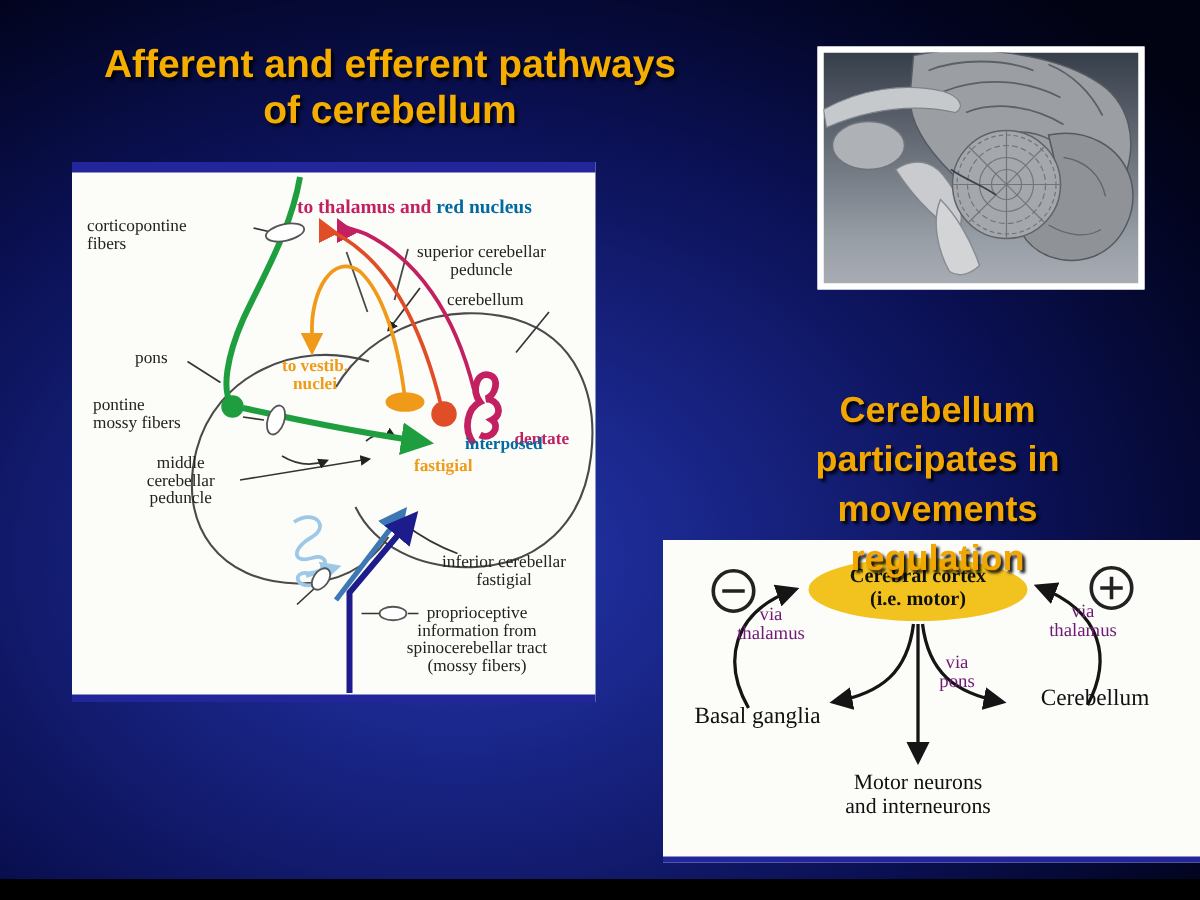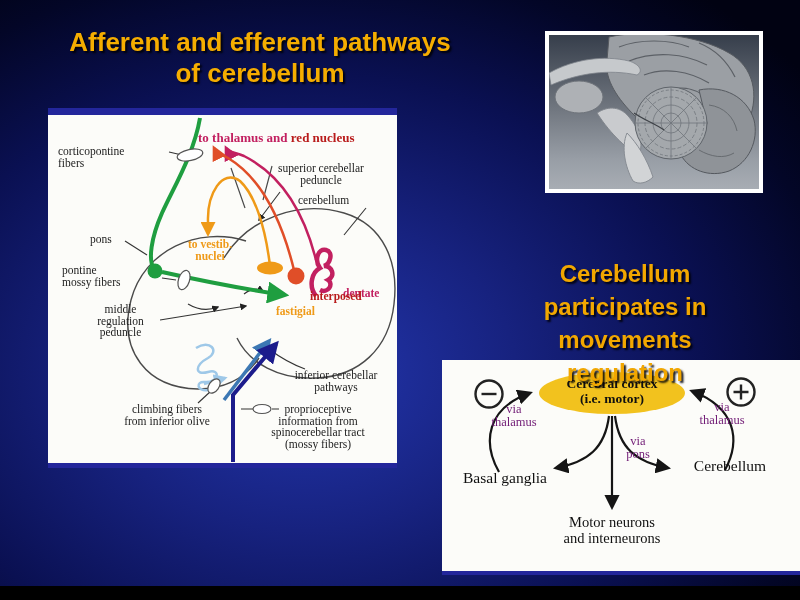--- a/index.html
+++ b/index.html
@@ -20,21 +20,21 @@
   
   .fig{position:absolute;background:#fcfcf9;z-index:1;}
   .fig svg{position:absolute;left:0;top:0;}
   .fig .strip{position:absolute;left:0;width:100%;background:#23269b;}
   .fig-left{left:48px;top:108px;width:349px;height:360px;}
   .fig-right{left:442px;top:360px;width:352px;height:215px;padding-left:41px;}
   .pl{position:absolute;font-family:"Liberation Serif",serif;font-size:11.5px;
     line-height:11.5px;color:#222;white-space:pre-line;text-align:center;}
   .pl.r{text-align:left;} .pl.l{text-align:left;}
   .pl.b{font-weight:bold;}
-  .c-crimson{color:#C22060;} .c-redorange{color:#b91c1c;} .c-orange{color:#EF9A18;}
+  .c-crimson{color:#C22060;} .c-redorange{color:#0369a1;} .c-orange{color:#EF9A18;}
   .thal-line{position:absolute;left:150px;top:22px;white-space:nowrap;
     font-family:"Liberation Serif",serif;font-weight:bold;font-size:13px;}
   .rl{position:absolute;font-family:"Liberation Serif",serif;font-size:15.5px;
     line-height:16px;color:#101010;white-space:pre-line;text-align:center;}
   .rl.green{color:#701a75;font-size:12.5px;line-height:12.5px;}
   .rl.cortex{font-weight:bold;font-size:13.5px;line-height:15px;}
 </style>
 </head>
 <body>
 
@@ -182,29 +182,27 @@
 fibers</div>
     <div class="pl" style="left:212px;top:55px;width:122px;">superior cerebellar
 peduncle</div>
     <div class="pl r" style="left:250px;top:87px;width:90px;">cerebellum</div>
     <div class="pl l" style="left:42px;top:126px;width:40px;">pons</div>
     <div class="pl b c-orange" style="left:132px;top:131px;width:60px;">to vestib.
 nuclei</div>
     <div class="pl r" style="left:14px;top:157px;width:98px;">pontine
 mossy fibers</div>
     <div class="pl" style="left:30px;top:196px;width:85px;">middle
-regulation
+cerebellar
 peduncle</div>
     <div class="pl l b c-crimson" style="left:295px;top:168px;width:54px;margin-top:12px;">dentate</div>
     <div class="pl l b c-redorange" style="left:262px;top:183px;width:70px;">interposed</div>
     <div class="pl l b c-orange" style="left:228px;top:198px;width:54px;">fastigial</div>
-    <div class="pl" style="left:60px;top:296px;width:118px;">climbing fibers
-from inferior olive</div>
     <div class="pl" style="left:228px;top:262px;width:120px;">inferior cerebellar
-pathways</div>
+fastigial</div>
     <div class="pl" style="left:205px;top:296px;width:130px;">proprioceptive
 information from
 spinocerebellar tract
 (mossy fibers)</div>
   </div>
 
   <div class="fig fig-right">
     <div class="strip" style="bottom:0;height:4px;"></div>
     <svg width="338" height="215" viewBox="0 0 338 215">
       <defs>

